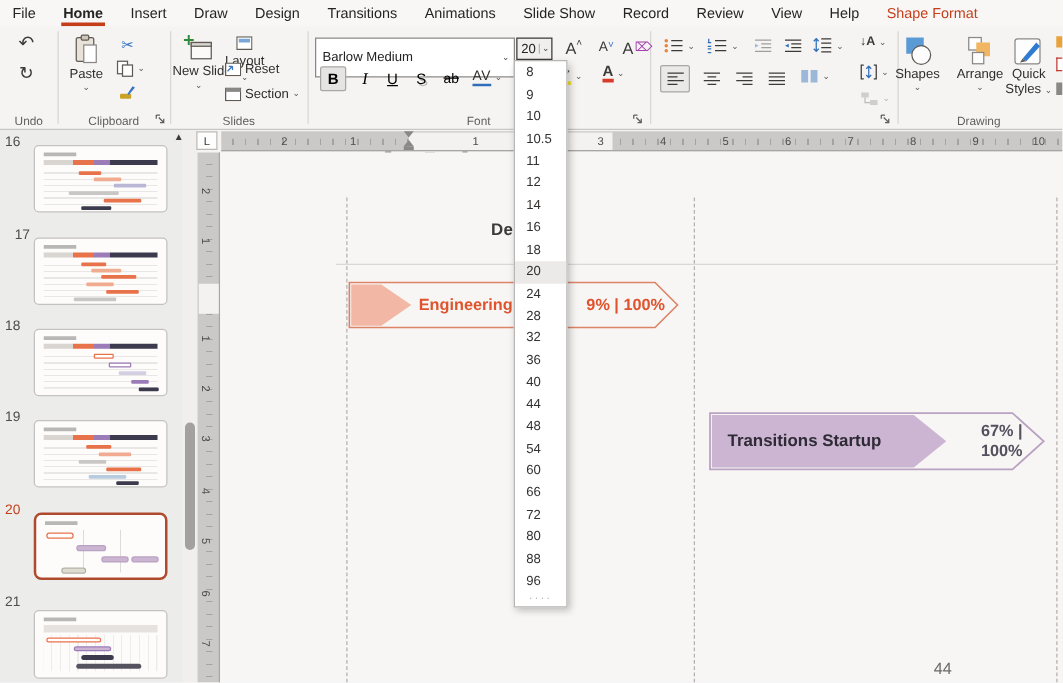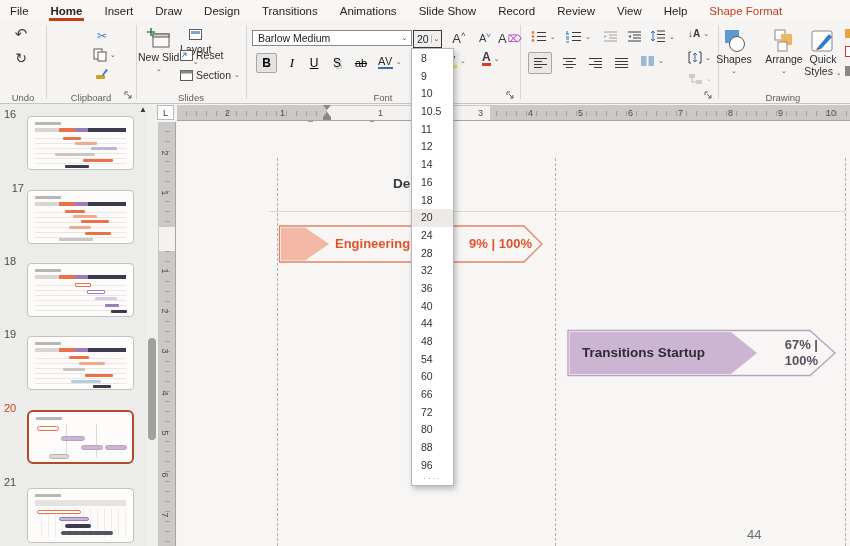--- a/index.html
+++ b/index.html
@@ -112,20 +112,29 @@
     <div class="gdiv" style="left:718px"></div>
 
     <div class="tbtn" style="left:10px; top:4px; width:22px; height:18px;">
       <span class="glyphbtn" style="font-size:15px;">↶</span>
     </div>
     <div class="tbtn" style="left:10px; top:28px; width:22px; height:18px;">
       <span class="glyphbtn" style="font-size:14px;">↻</span>
     </div>
     <div class="grp-label" style="left:0; width:46px;">Undo</div>
 
+    <div class="bigbtn" style="left:50px; top:6px; width:38px;">
+      <svg width="20" height="26" viewBox="0 0 20 26">
+        <rect x="2" y="3" width="14" height="19" rx="1.5" fill="#e9e2d8" stroke="#5f5a54"></rect>
+        <rect x="6" y="1" width="6" height="4" rx="1" fill="#cfc6ba" stroke="#5f5a54"></rect>
+        <rect x="8" y="9" width="10" height="14" fill="#ffffff" stroke="#8a8886"></rect>
+      </svg>
+      <span class="rlabel">Paste</span>
+      <span class="chev">⌄</span>
+    </div>
     <div class="tbtn" style="left:93px; top:8px; width:18px; height:14px;">
       <span style="color:#3a76c4; font-size:12px;">✂</span>
     </div>
     <div class="rbtn" style="left:93px; top:27px;">
       <svg width="14" height="14" viewBox="0 0 14 14">
         <rect x="1" y="1" width="8" height="10" fill="#fff" stroke="#5f5a54"></rect>
         <rect x="5" y="4" width="8" height="9" fill="#fff" stroke="#5f5a54"></rect>
       </svg>
       <span class="chev">⌄</span>
     </div>
@@ -169,21 +178,21 @@
     <div class="rbtn" style="left:180px; top:48px;">
       <svg width="13" height="11" viewBox="0 0 13 11">
         <rect x="0.5" y="0.5" width="12" height="10" fill="#fff" stroke="#5f5a54"></rect>
         <rect x="0.5" y="0.5" width="12" height="3" fill="#8a8886"></rect>
       </svg>
       <span class="rlabel">Section</span>
       <span class="chev">⌄</span>
     </div>
     <div class="grp-label" style="left:136px; width:110px;">Slides</div>
 
-    <div class="combo" style="left:252px; top:9px; width:160px; height:16px;">
+    <div class="combo" style="left:252px; top:9px; width:160px; height:32px;">
       <span class="cval">Barlow Medium</span>
       <span class="cchev">⌄</span>
     </div>
     <div class="combo" id="font-size-combo" style="left:413px; top:9px; width:29px; height:18px;">
       <span class="cval" style="padding-left:3px;">20</span>
       <span class="cchev" style="width:10px; border-left:1px solid #b8b6b4;">⌄</span>
     </div>
     <div class="tbtn" style="left:448px; top:8px; width:22px; height:18px;">
       <span class="glyphbtn" style="font-size:13px;">A</span>
         <span style="font-size:8px; color:#3b3a39; margin-top:-8px;">˄</span>

